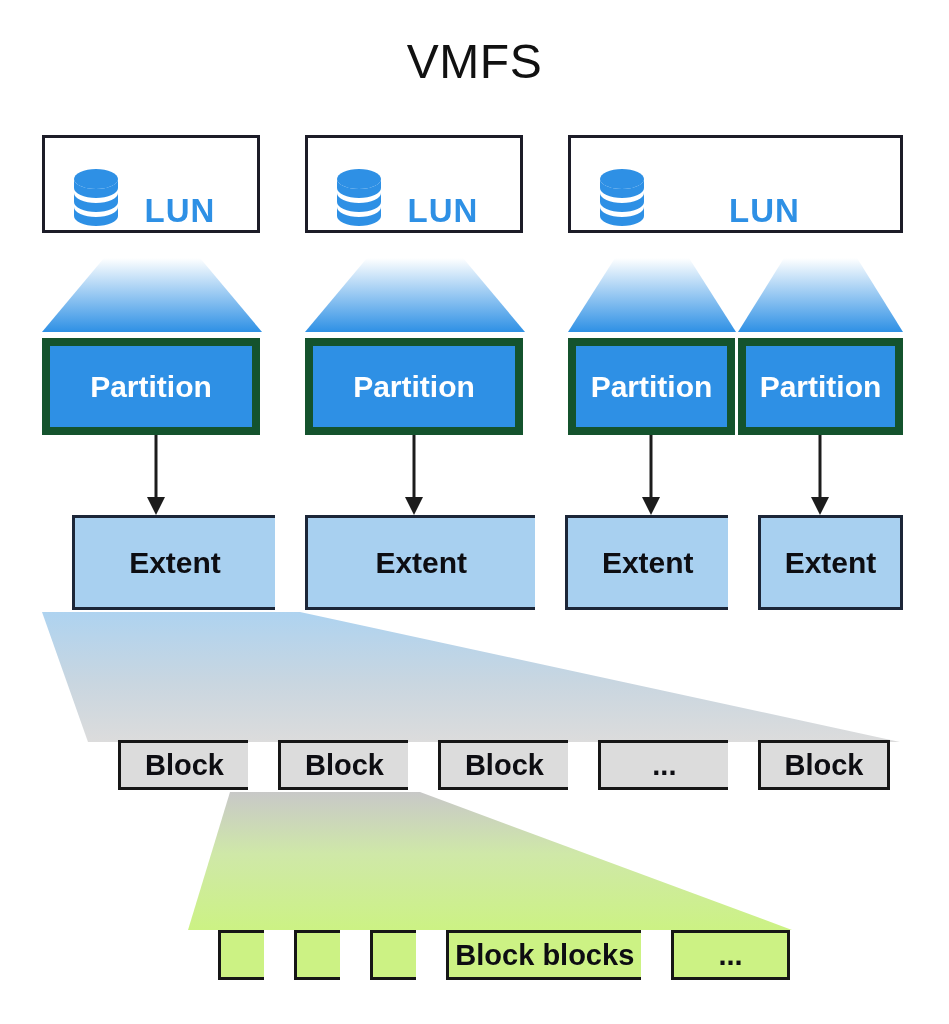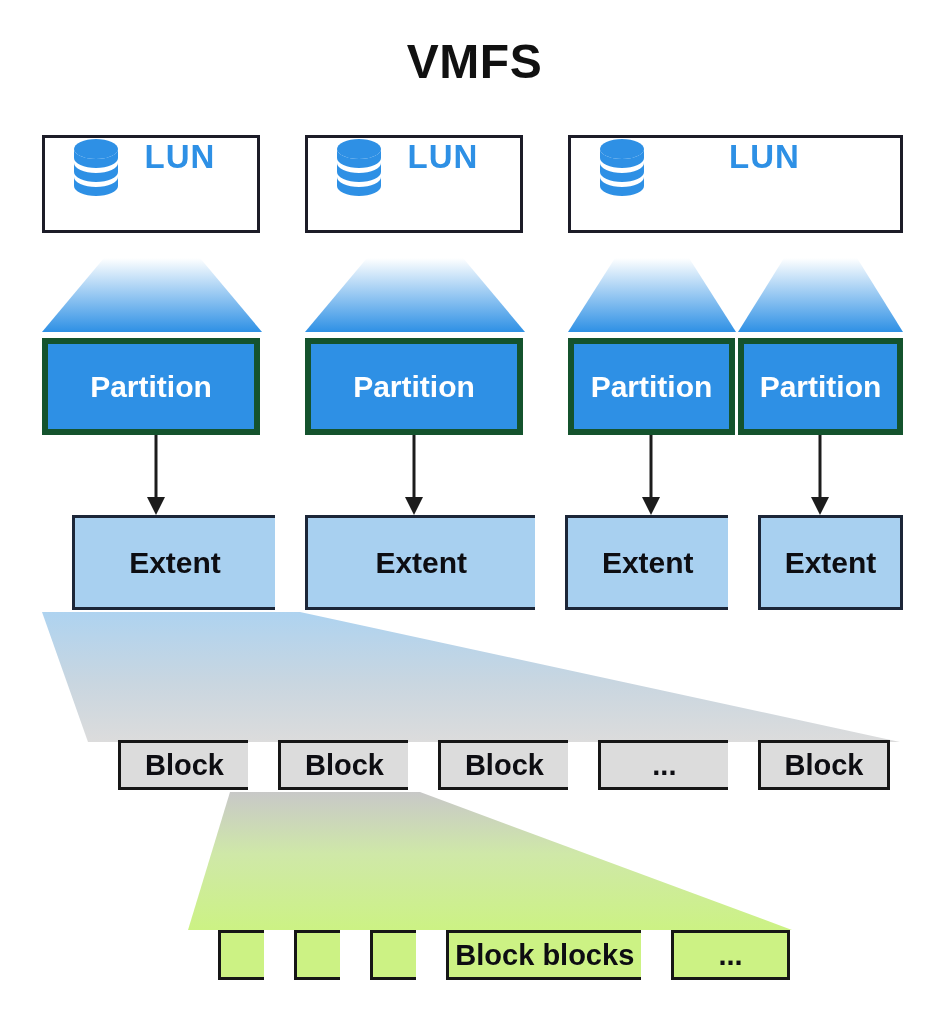--- a/index.html
+++ b/index.html
@@ -19,33 +19,33 @@
   }
 
   
   .title {
     position: absolute;
     left: 0;
     top: 34px;
     width: 949px;
     text-align: center;
     font-size: 48px;
-    font-weight: bold;
+    font-weight: normal;
     color: #111111;
     letter-spacing: 0.5px;
   }
 
   
   .lun-box {
     position: absolute;
     box-sizing: border-box;
     background: #ffffff;
     border: 3px solid #1c1c28;
     display: flex;
-    align-items: flex-start;
+    align-items: flex-end;
   }
   .lun-icon {
     margin-left: 26px;
     flex: 0 0 auto;
     display: block;
   }
   .lun-label {
     flex: 1 1 auto;
     text-align: center;
     font-size: 33px;
@@ -57,21 +57,21 @@
 
   .funnel {
     position: absolute;
     display: block;
   }
 
   .partition-box {
     position: absolute;
     box-sizing: border-box;
     background: #2e90e5;
-    border: 6px solid #14532d;
+    border: 8px solid #14532d;
     display: flex;
     align-items: center;
     justify-content: center;
   }
   .partition-label {
     font-size: 30px;
     font-weight: bold;
     color: #ffffff;
   }
 

